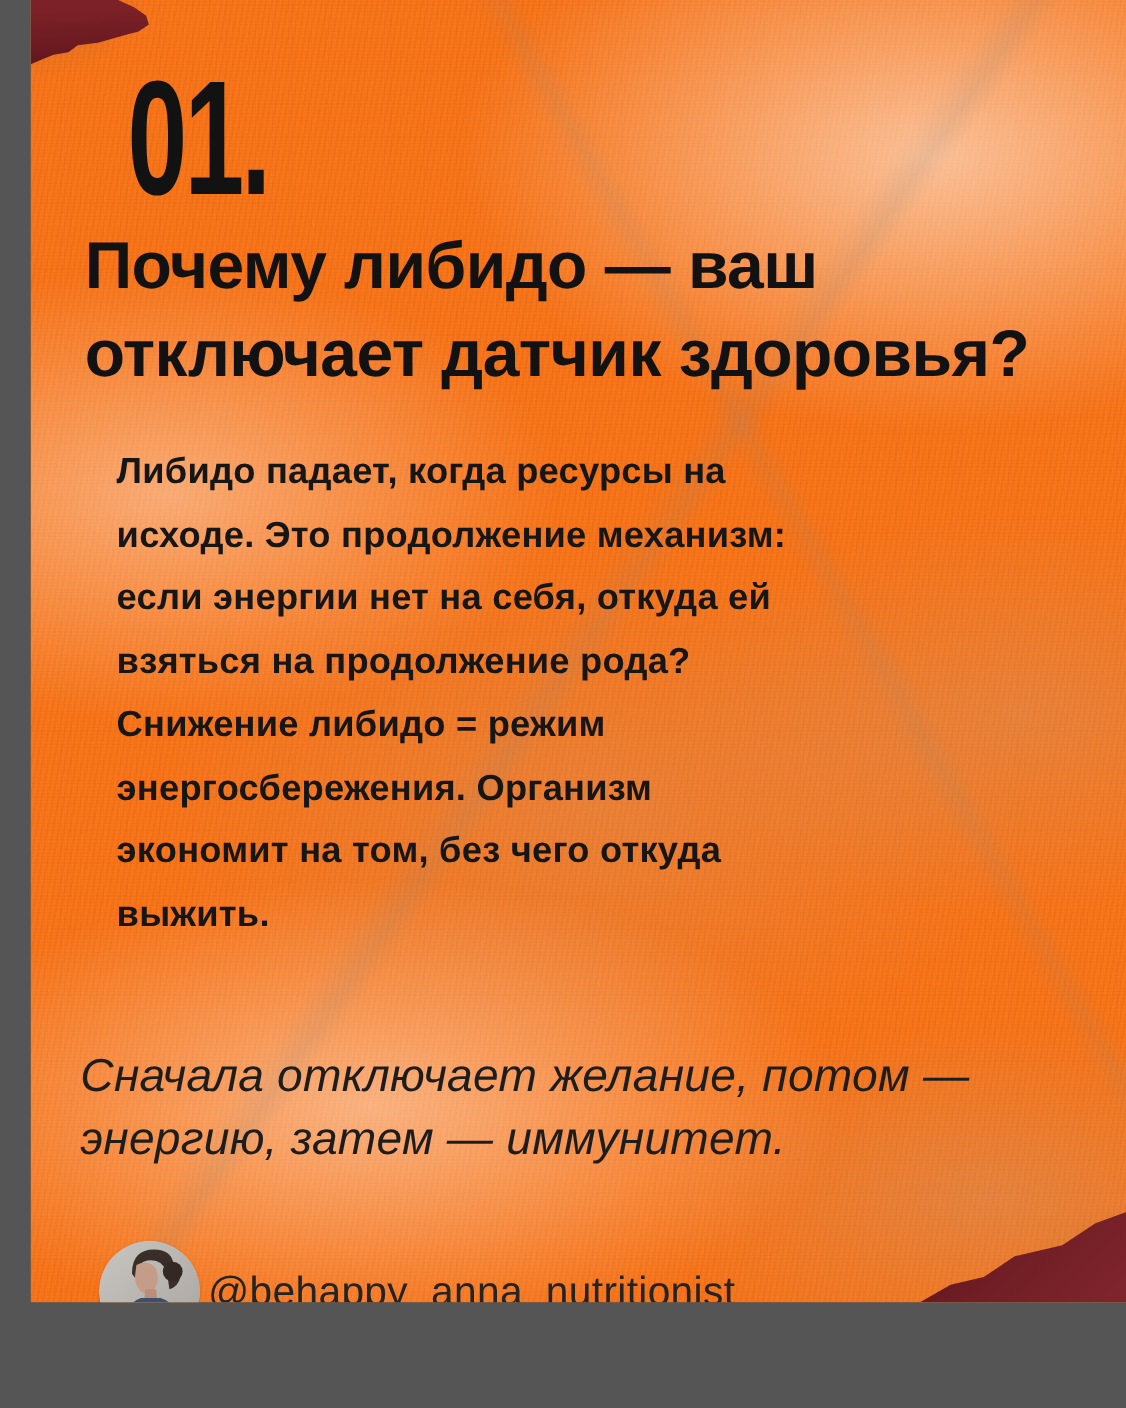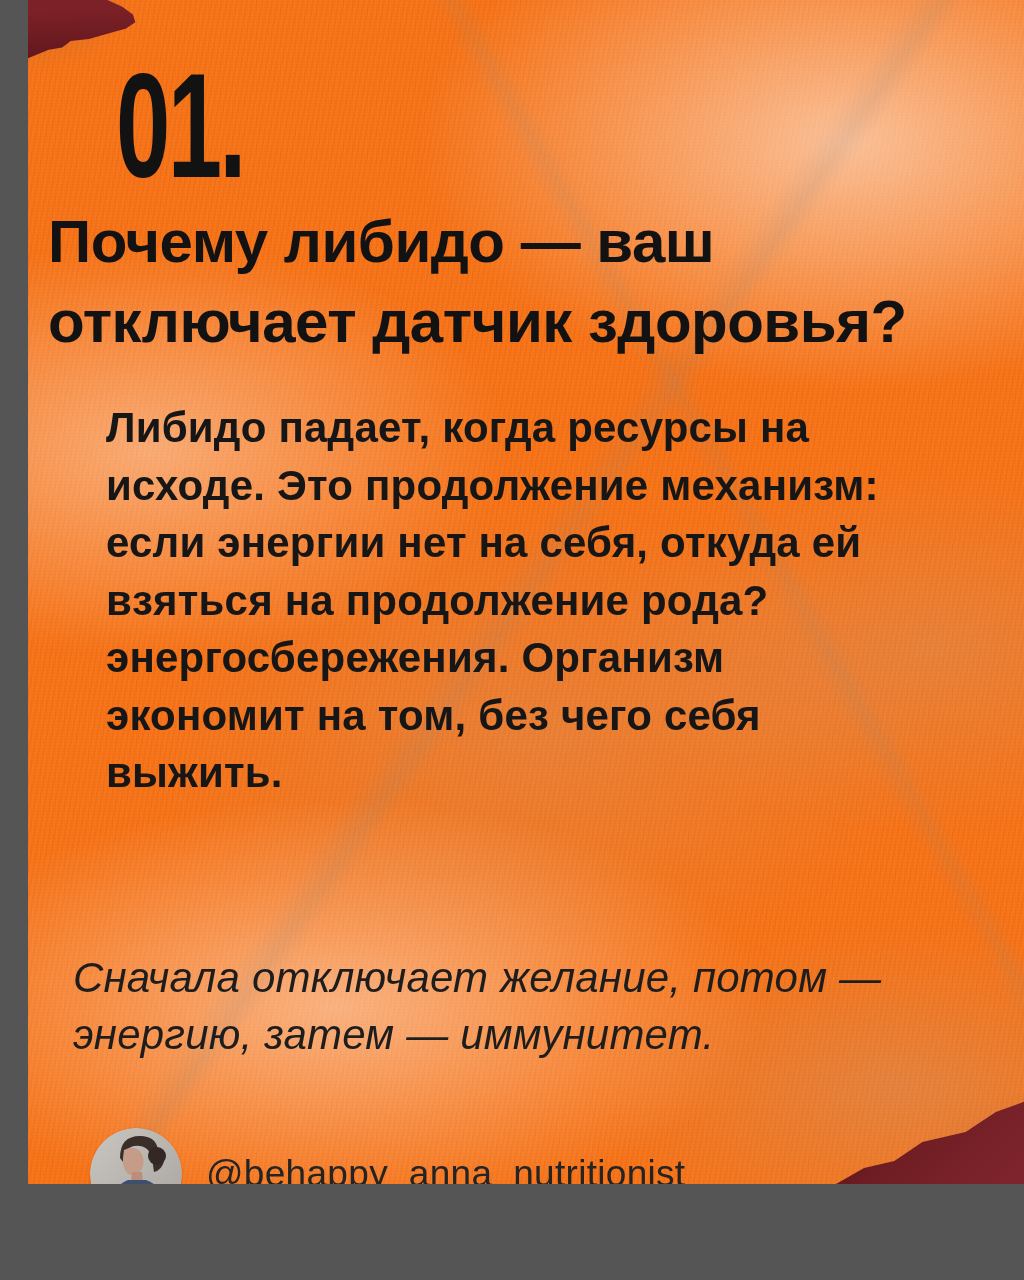--- a/index.html
+++ b/index.html
@@ -38,39 +38,39 @@
     position:absolute;right:0;bottom:0;width:216px;height:100px;
     background:linear-gradient(135deg,#4d0f15 0%,#6f1d24 42%,#7e242c 85%);
     clip-path:polygon(0 100%,13% 84%,27% 77%,40% 58%,60% 48%,74% 28%,88% 17%,100% 4%,100% 100%);
   }
   .slide-number{
     position:absolute;left:88px;top:52px;
     font-size:148px;line-height:1;font-weight:900;letter-spacing:-4px;
     color:#121212;transform:scaleX(.66);transform-origin:0 0;white-space:nowrap;
   }
   .slide-title{
-    position:absolute;left:20px;top:202px;
+    position:absolute;left:49px;top:202px;
     font-size:60px;line-height:80px;font-weight:800;letter-spacing:-.5px;
     color:#121212;white-space:nowrap;
   }
   .body-text{
     position:absolute;left:78px;top:399px;
-    font-size:42px;line-height:57.5px;font-weight:700;letter-spacing:.2px;
+    font-size:33px;line-height:57.5px;font-weight:700;letter-spacing:.2px;
     color:#161616;
   }
   .body-text div{white-space:nowrap;}
   .quote{
     position:absolute;left:45px;top:949px;
     font-style:italic;font-weight:400;font-size:42px;line-height:57px;
     color:#1d1d1d;letter-spacing:.2px;
   }
   .quote div{white-space:nowrap;}
   .footer{
     position:absolute;left:62px;top:1128px;
-    display:flex;align-items:center;gap:24px;
+    display:flex;align-items:center;gap:7px;
   }
   .avatar{
     width:92px;height:92px;border-radius:50%;overflow:hidden;flex:0 0 auto;
     box-shadow:0 1px 3px rgba(0,0,0,.15);
   }
   .avatar svg{display:block;}
   .handle{
     font-size:37px;font-weight:400;letter-spacing:.3px;color:#242424;white-space:nowrap;
   }
 </style>
@@ -87,22 +87,23 @@
   <div class="slide-title">
     <div>Почему либидо — ваш</div>
     <div>отключает датчик здоровья?</div>
   </div>
 
   <div class="body-text">
     <div>Либидо падает, когда ресурсы на</div>
     <div>исходе. Это продолжение механизм:</div>
     <div>если энергии нет на себя, откуда ей</div>
     <div>взяться на продолжение рода?</div>
+    <div>Снижение либидо = режим</div>
     <div>энергосбережения. Организм</div>
-    <div>экономит на том, без чего себя</div>
+    <div>экономит на том, без чего откуда</div>
     <div>выжить.</div>
   </div>
 
   <div class="quote">
     <div>Сначала отключает желание, потом —</div>
     <div>энергию, затем — иммунитет.</div>
   </div>
 
   <div class="footer">
     <div class="avatar">

